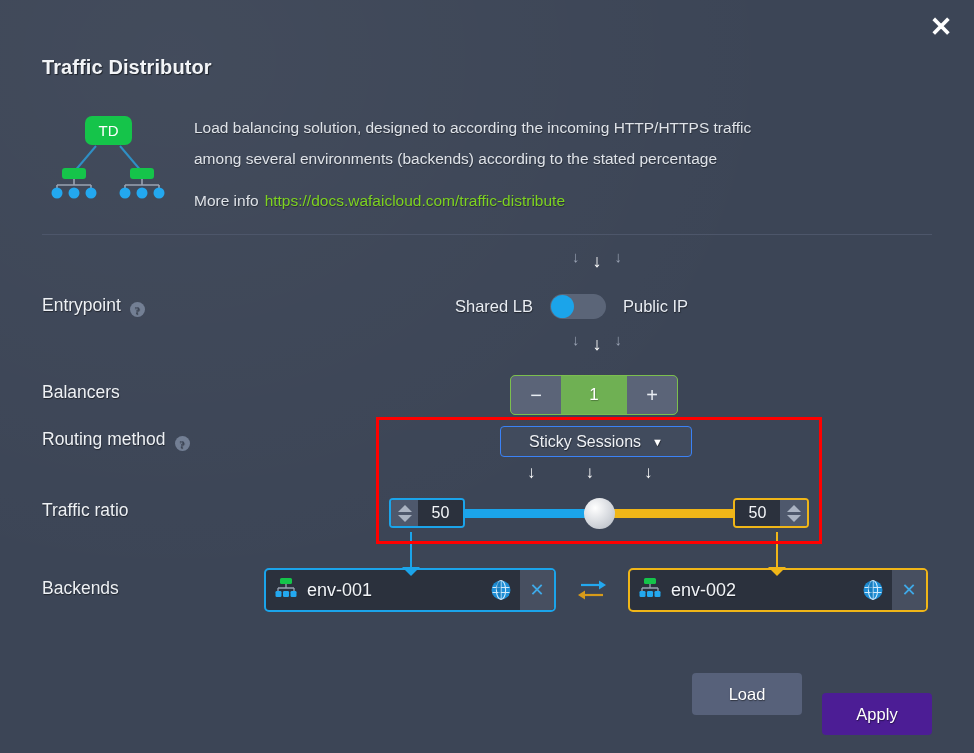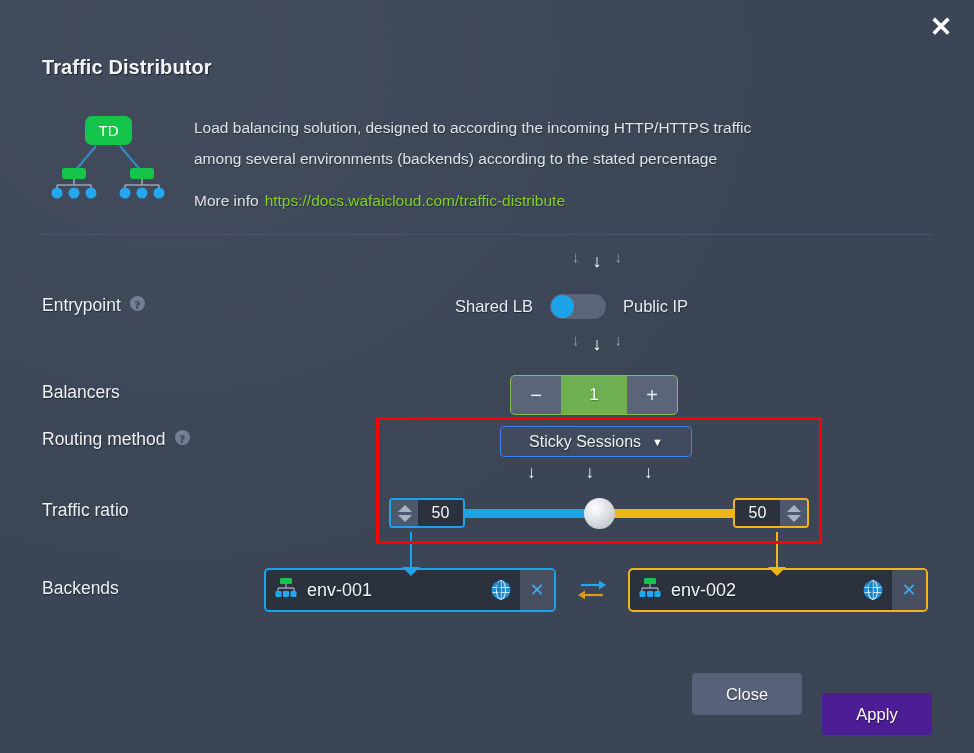--- a/index.html
+++ b/index.html
@@ -81,21 +81,21 @@
     background: #4d566a;
   }
 
   
   .row-label {
     position: absolute;
     color: #eef1f5;
     font-size: 17.5px;
     text-shadow: 0.5px 0.5px 1px rgba(0,0,0,0.5);
     white-space: nowrap;
-    display: flex; align-items: flex-start;
+    display: flex; align-items: flex-end;
   }
   .help-icon {
     display: inline-flex;
     align-items: center; justify-content: center;
     width: 15px; height: 15px;
     margin-left: 9px;
     border-radius: 50%;
     background: #737f94;
     color: #3c4556;
     font-size: 11px;
@@ -520,17 +520,17 @@
           <ellipse cx="11" cy="11" rx="4.6" ry="9.5" fill="none" stroke="#cfe9fb" stroke-width="1.1"></ellipse>
           <path d="M11 1.5 L11 20.5" stroke="#cfe9fb" stroke-width="1.1"></path>
           <path d="M5 4 Q8 7 6 10 Q9 12 8 16 L11 19.5 L11 1.8 Z" fill="#0d6fae" opacity="0.55"></path>
         </svg>
       </span>
       <span class="chip-close">✕</span>
     </div>
   </div>
 
   <div id="footer">
-    <button class="btn" id="close-button">Close</button>
+    <button class="btn" id="close-button">Load</button>
     <button class="btn" id="apply-button">Apply</button>
   </div>
 
 </div>
 
 </body></html>

